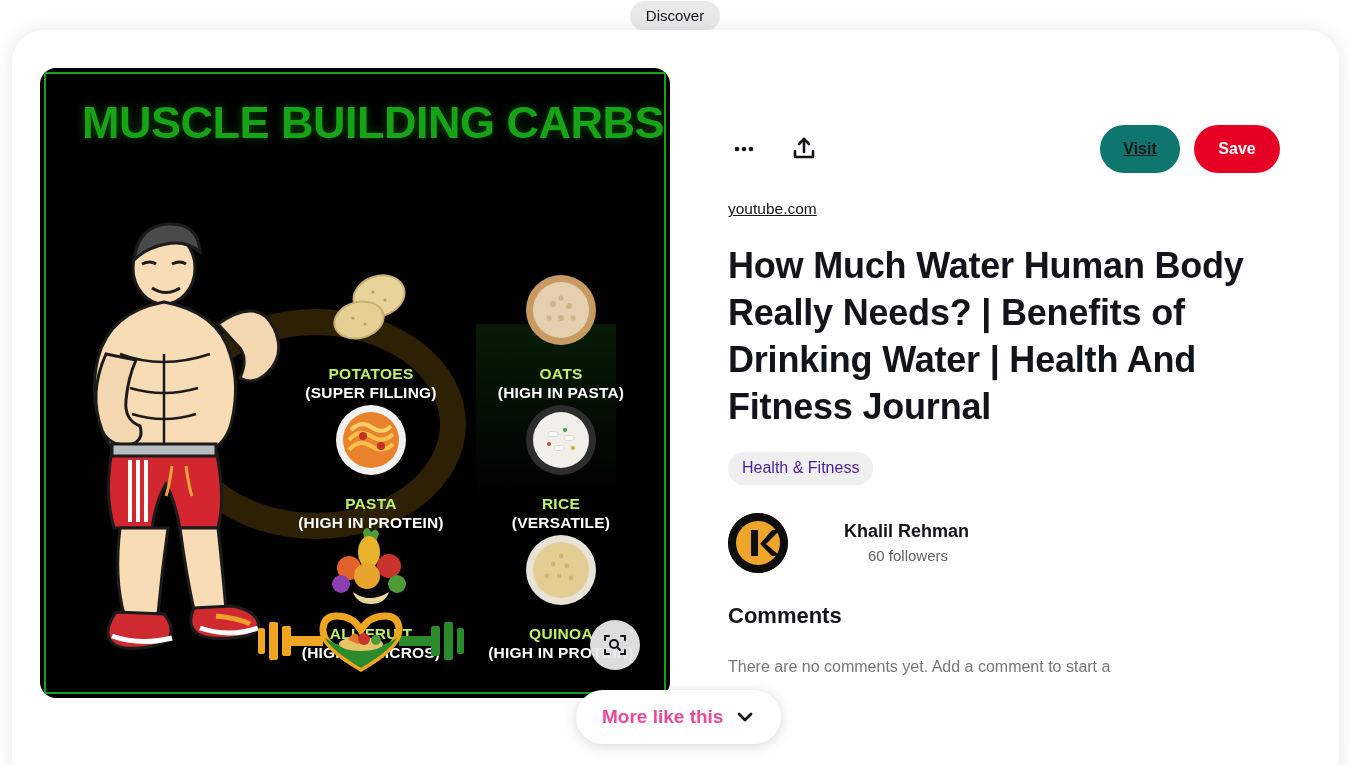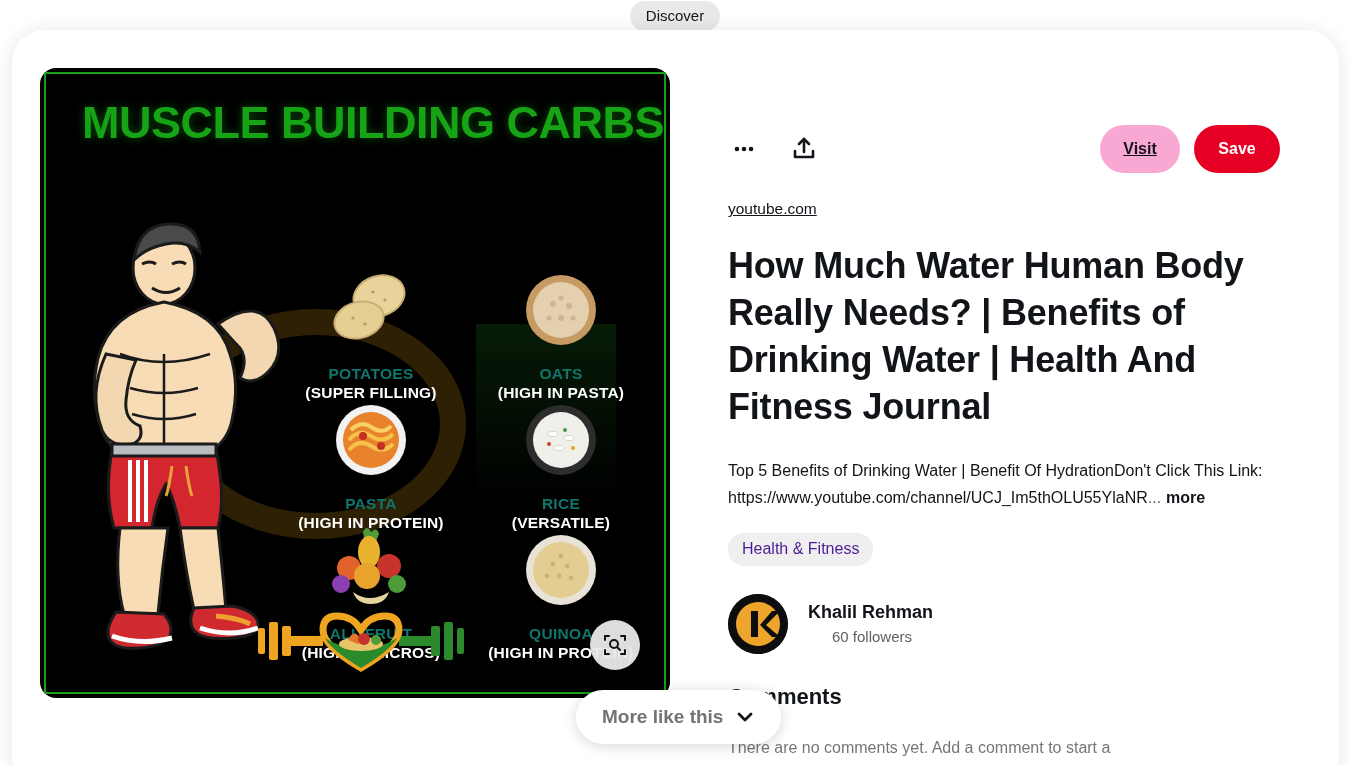--- a/index.html
+++ b/index.html
@@ -82,21 +82,21 @@
   
   .lifter { position: absolute; left: 22px; top: 130px; width: 245px; height: 460px; }
 
   
   .food { position: absolute; width: 190px; text-align: center; }
   .food .art {
     width: 96px; height: 96px; margin: 0 auto 6px;
     position: relative;
   }
   .food .nm {
-    color: #0f766e; font-weight: 700; font-size: 15.5px;
+    color: #bef264; font-weight: 700; font-size: 15.5px;
     letter-spacing: 0.3px; line-height: 19px;
   }
   .food .sub {
     color: #ffffff; font-weight: 700; font-size: 15.5px;
     letter-spacing: 0.2px; line-height: 19px;
   }
 
   .f-c1 { left: 230px; }
   .f-c2 { left: 420px; }
   .f-r1 { top: 188px; }
@@ -133,21 +133,21 @@
   .icon-btn:first-child { margin-left: -6px; }
   .icon-btn + .icon-btn { margin-left: 16px; }
   .spacer { flex: 1; }
 
   .btn {
     border: 0; border-radius: 24px; cursor: pointer;
     font-family: "Liberation Sans", sans-serif;
     font-size: 16px; font-weight: 700; line-height: 1;
     padding: 0 20px; height: 48px;
   }
-  .btn-visit { background: #f9a8d4; color: #111418; min-width: 80px; text-decoration: underline; }
+  .btn-visit { background: #0f766e; color: #111418; min-width: 80px; text-decoration: underline; }
   .btn-save  { background: #e60023; color: #ffffff; min-width: 86px; margin-left: 14px; }
 
   .source-link {
     display: inline-block; margin-top: 22px;
     font-size: 15.5px; color: #111418;
     text-decoration: underline; cursor: pointer;
   }
 
   .pin-heading {
     margin-top: 24px;
@@ -165,21 +165,21 @@
   .desc-ellipsis { color: #5f5f5f; }
 
   .topic-tag {
     display: inline-block; margin-top: 22px;
     background: #efefef; color: #4c1d95;
     border-radius: 16px; padding: 8px 14px 9px;
     font-size: 16px; line-height: 1; cursor: pointer;
   }
 
   .creator-row {
-    display: flex; align-items: center; margin-top: 28px; cursor: pointer;
+    display: flex; align-items: center; margin-top: 28px; cursor: pointer; gap: 36px;
   }
   .avatar {
     width: 60px; height: 60px; border-radius: 50%;
     background: #0d0d0d; flex: none;
     display: flex; align-items: center; justify-content: center;
     overflow: hidden;
   }
   .creator-text { margin-left: 20px; }
   .creator-name { font-size: 18px; font-weight: 600; color: #111418; line-height: 24px; }
   .creator-followers { font-size: 15px; color: #5f5f5f; line-height: 22px; margin-top: 2px; margin-left: 24px; }
@@ -191,21 +191,21 @@
   .comments-empty {
     margin-top: 26px; font-size: 16px; line-height: 24px; color: #767676;
   }
 
   
   .more-like-this {
     position: absolute; left: 576px; top: 690px;
     background: #ffffff; border-radius: 28px;
     box-shadow: 0 2px 14px rgba(0,0,0,0.16);
     padding: 16px 26px; display: flex; align-items: center; gap: 12px;
-    font-size: 19px; font-weight: 700; color: #737373;
+    font-size: 19px; font-weight: 700; color: #ec4899;
     cursor: pointer; z-index: 30;
   }
 </style>
 </head>
 <body>
 
 <div class="discover-bar">
   <div class="discover-chip">Discover</div>
 </div>
 
@@ -406,23 +406,20 @@
         </div>
         <div class="spacer"></div>
         <button class="btn btn-visit">Visit</button>
         <button class="btn btn-save">Save</button>
       </div>
 
       <a class="source-link">youtube.com</a>
 
       <h1 class="pin-heading">How Much Water Human Body Really Needs? | Benefits of Drinking Water | Health And Fitness Journal</h1>
 
-      <div class="pin-desc">
-        <span>Top 5 Benefits of Drinking Water | Benefit Of HydrationDon't Click This Link: https://www.youtube.com/channel/UCJ_Im5thOLU55YlaNR</span><span class="desc-ellipsis">...</span><span class="desc-more">more</span>
-      </div>
 
       <div class="topic-tag">Health &amp; Fitness</div>
 
       <div class="creator-row">
         <div class="avatar">
           <svg width="60" height="60" viewBox="0 0 60 60">
             <circle cx="30" cy="30" r="30" fill="#0d0d0d"></circle>
             <circle cx="30" cy="30" r="22" fill="#eda52c"></circle>
             <path d="M23 17 h7 v26 h-7 z" fill="#0d0d0d"></path>
             <path d="M31 30 l12 -13 h9 l-14 14 14 12 h-9 z" fill="#0d0d0d"></path>

